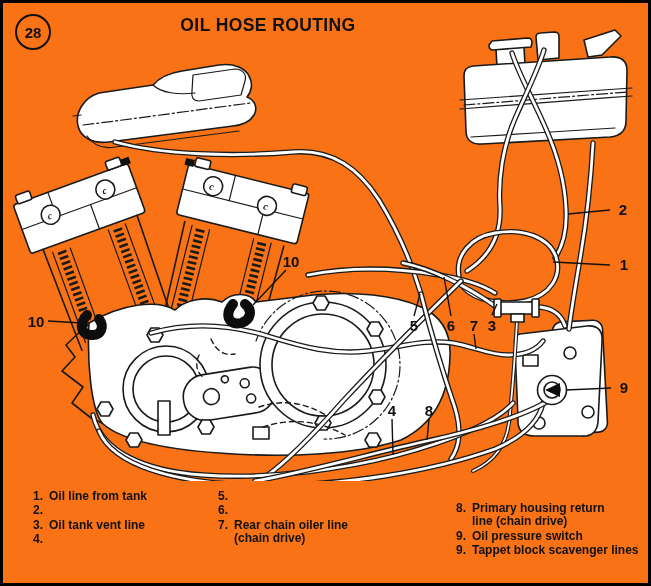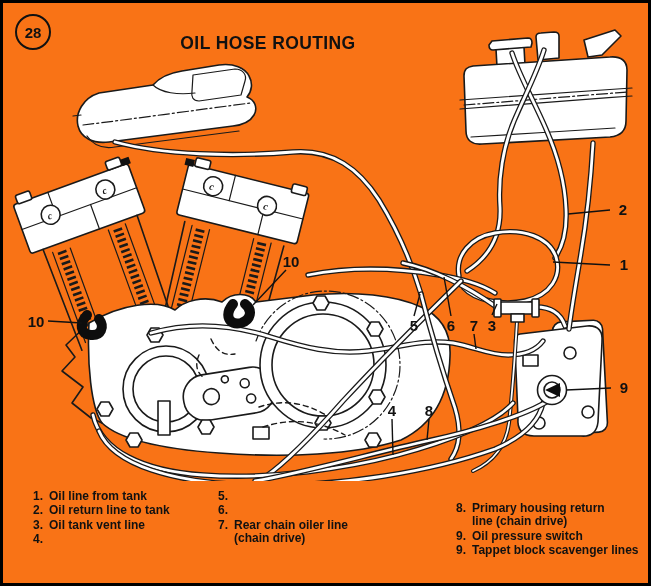--- a/index.html
+++ b/index.html
@@ -8,21 +8,21 @@
     border:3px solid #000;box-sizing:border-box;overflow:hidden;
     font-family:"Liberation Sans", sans-serif;color:#111;
   }
   .fig-badge{
     position:absolute;left:12px;top:11px;width:32px;height:32px;
     border:2.2px solid #111;border-radius:50%;
     display:flex;align-items:center;justify-content:center;
     font-weight:700;font-size:15px;
   }
   .fig-title{
-    position:absolute;left:110px;top:30px;width:310px;text-align:center;
+    position:absolute;left:110px;top:12px;width:310px;text-align:center;
     font-weight:700;font-size:17.5px;letter-spacing:.4px;
   }
   svg.diagram{position:absolute;left:0;top:0;}
   
   .ln{fill:none;stroke:#1a1a1a;stroke-width:1.6;stroke-linecap:round;stroke-linejoin:round;}
   .thin{stroke-width:1.2;}
   .fillw{fill:#fff;}
   .hose-o{fill:none;stroke:#1a1a1a;stroke-width:5.4;stroke-linecap:round;}
   .hose-i{fill:none;stroke:#fff;stroke-width:2.8;stroke-linecap:round;}
   .tube-o{fill:none;stroke:#1a1a1a;stroke-width:4;stroke-linecap:round;}
@@ -269,21 +269,20 @@
   <div class="callout" style="left:288px;top:258px;">10</div>
 
   <div class="legend">
     <div class="lcol lcol1">
       <div class="litem">
         <span class="lnum">1.</span>
         <span class="ltxt">Oil line from tank</span>
       </div>
       <div class="litem">
         <span class="lnum">2.</span>
-        <span class="ltxt">Oil return line to tank</span>
       </div>
       <div class="litem">
         <span class="lnum">3.</span>
         <span class="ltxt">Oil tank vent line</span>
       </div>
       <div class="litem">
         <span class="lnum">4.</span>
       </div>
     </div>
     <div class="lcol lcol2">

